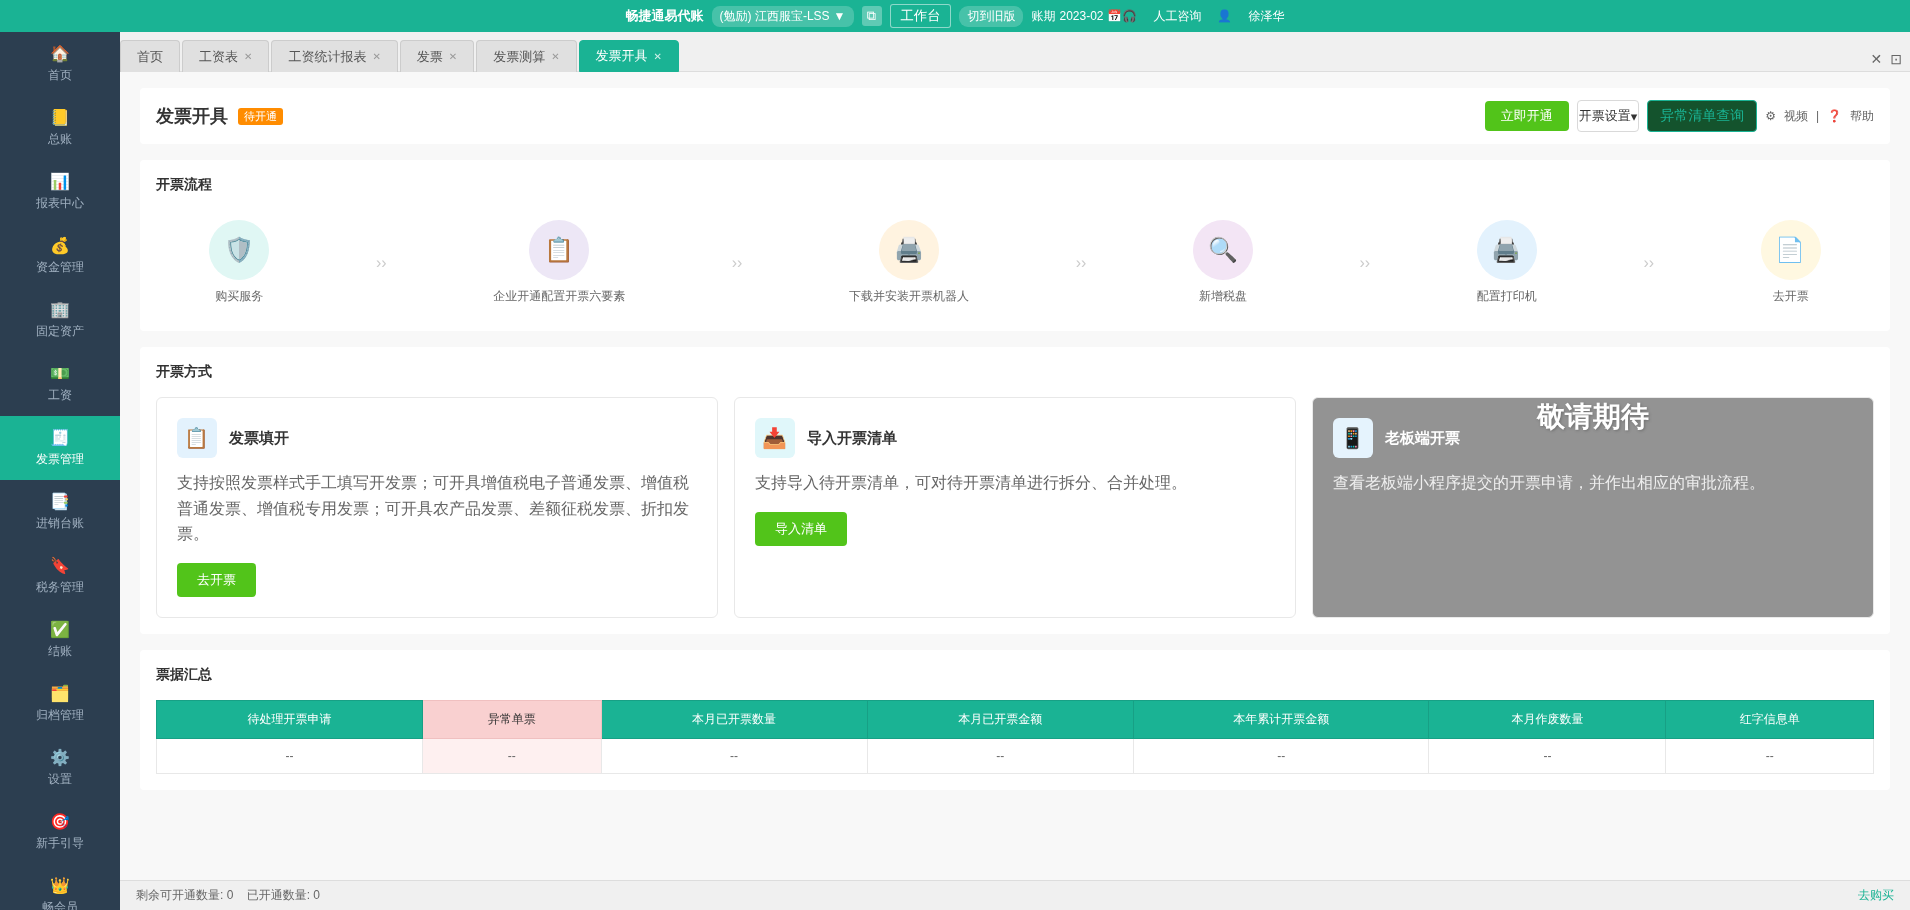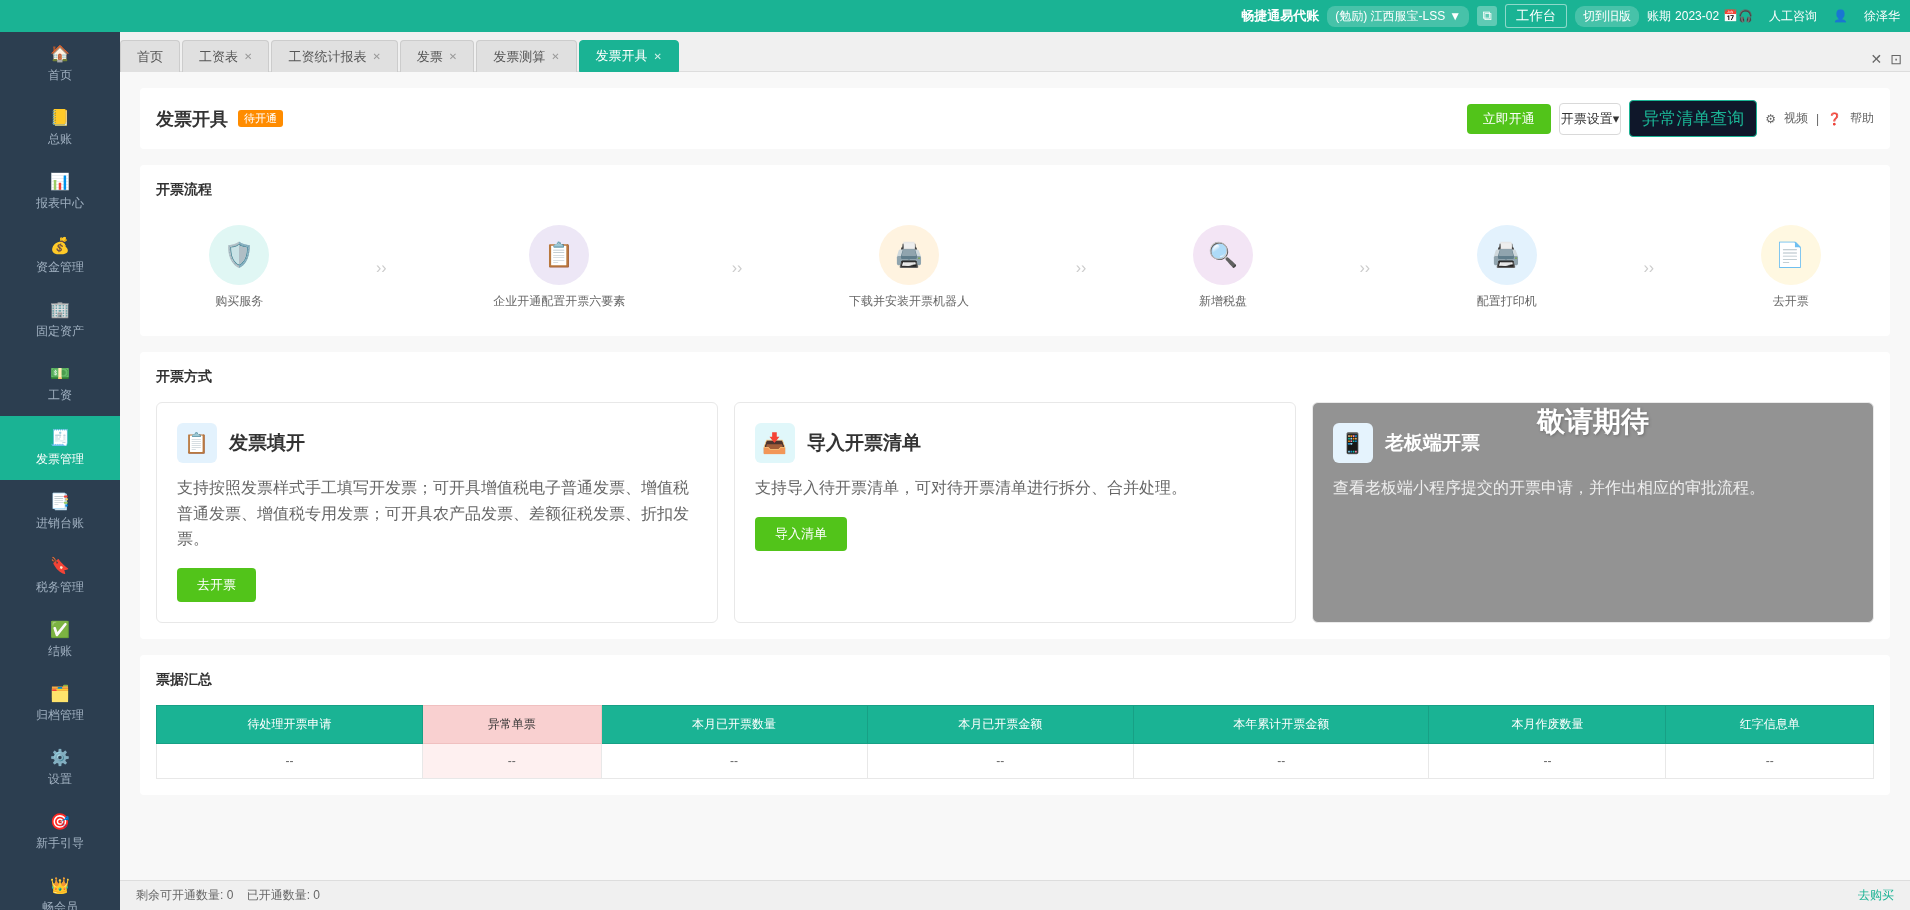--- a/index.html
+++ b/index.html
@@ -1,19 +1,19 @@
 <!DOCTYPE html>
 <html><head>
   <meta charset="utf-8">
   <style>
     * { box-sizing: border-box; margin: 0; padding: 0; }
     body { font-family: 'Microsoft YaHei', Arial, sans-serif; font-size: 12px; background: #f5f5f5; overflow: hidden; width: 1910px; height: 910px; display: flex; flex-direction: column; }
 
     
-    .top-bar { height: 32px; background: #1ab394; display: flex; align-items: center; justify-content: flex-end; padding: 0 10px; flex-shrink: 0; }
+    .top-bar { height: 32px; background: #1ab394; display: flex; align-items: center; justify-content: center; padding: 0 10px; flex-shrink: 0; }
     .top-bar-left { display: flex; align-items: center; gap: 8px; color: white; font-size: 13px; }
     .top-bar-logo { color: white; font-size: 13px; font-weight: bold; }
     .company-selector { background: rgba(255,255,255,0.2); border: none; color: white; padding: 2px 8px; border-radius: 8px; display: flex; align-items: center; gap: 4px; cursor: pointer; font-size: 12px; }
     .top-bar-right { display: flex; align-items: center; gap: 12px; color: white; font-size: 12px; }
     .workbench-btn { background: #1ab394; border: 1px solid rgba(255,255,255,0.5); color: white; padding: 2px 10px; border-radius: 3px; cursor: pointer; }
     .switch-btn { background: rgba(255,255,255,0.2); border: none; color: white; padding: 2px 8px; border-radius: 9px; cursor: pointer; font-size: 12px; }
     .period-info { color: white; font-size: 12px; display: flex; align-items: center; gap: 4px; }
     .top-bar-actions { display: flex; align-items: center; gap: 16px; }
     .icon-copy { width: 20px; height: 20px; background: rgba(255,255,255,0.3); border-radius: 3px; display: inline-flex; align-items: center; justify-content: center; cursor: pointer; }
 
@@ -43,21 +43,21 @@
     .page-content { flex: 1; padding: 16px 20px; overflow-y: auto; background: #f8f8f8; }
 
     
     .page-header { display: flex; align-items: center; justify-content: space-between; margin-bottom: 16px; background: white; padding: 12px 16px; border-radius: 4px; }
     .page-title-area { display: flex; align-items: center; gap: 10px; }
     .page-title { font-size: 18px; font-weight: bold; color: #333; }
     .status-badge { background: #ff8c00; color: white; font-size: 11px; padding: 1px 6px; border-radius: 3px; }
     .page-actions { display: flex; align-items: center; gap: 8px; }
     .btn-primary { background: #52c41a; color: white; border: none; padding: 6px 16px; border-radius: 4px; cursor: pointer; font-size: 13px; }
     .btn-default { background: white; color: #333; border: 1px solid #d9d9d9; padding: 6px 1px; border-radius: 4px; cursor: pointer; font-size: 13px; display: flex; align-items: center; }
-    .btn-outline { background: #0f172a; color: #1ab394; border: 1px solid #1ab394; padding: 6px 12px; border-radius: 4px; cursor: pointer; font-size: 17px; }
+    .btn-outline { background: #14532d; color: #1ab394; border: 1px solid #1ab394; padding: 6px 12px; border-radius: 4px; cursor: pointer; font-size: 14px; }
     .help-area { display: flex; align-items: center; gap: 8px; font-size: 12px; color: #666; }
 
     
     .section { background: white; border-radius: 4px; padding: 16px; margin-bottom: 16px; }
     .section-title { font-size: 14px; font-weight: bold; color: #333; margin-bottom: 16px; }
 
     
     .flow-steps { display: flex; align-items: center; justify-content: space-around; padding: 10px 0; }
     .flow-step { display: flex; flex-direction: column; align-items: center; gap: 8px; }
     .flow-step-icon { width: 60px; height: 60px; border-radius: 50%; display: flex; align-items: center; justify-content: center; font-size: 24px; }
@@ -71,21 +71,21 @@
     .flow-arrow { color: #ccc; font-size: 16px; }
 
     
     .method-cards { display: grid; grid-template-columns: 1fr 1fr 1fr; gap: 16px; }
     .method-card { border: 1px solid #e8e8e8; border-radius: 6px; padding: 20px; position: relative; background: white; }
     .method-card.disabled { background: #888; opacity: 0.9; }
     .method-card-header { display: flex; align-items: center; gap: 12px; margin-bottom: 12px; }
     .method-card-icon { width: 40px; height: 40px; background: #e3f2fd; border-radius: 6px; display: flex; align-items: center; justify-content: center; font-size: 20px; }
     .method-card-icon.blue { background: #e3f2fd; }
     .method-card-icon.cyan { background: #e0f7fa; }
-    .method-card-title { font-size: 19px; font-weight: bold; color: #333; }
+    .method-card-title { font-size: 15px; font-weight: bold; color: #333; }
     .method-card.disabled .method-card-title { color: white; }
     .method-card-desc { font-size: 16px; color: #666; line-height: 1.6; margin-bottom: 16px; }
     .method-card.disabled .method-card-desc { color: rgba(255,255,255,0.85); }
     .btn-green { background: #52c41a; color: white; border: none; padding: 8px 20px; border-radius: 4px; cursor: pointer; font-size: 13px; }
     .disabled-overlay { position: absolute; inset: 0; display: flex; align-items: flex-start; justify-content: center; }
     .coming-soon-text { font-size: 28px; font-weight: bold; color: white; text-shadow: 1px 1px 3px rgba(0,0,0,0.3); }
 
     
     .summary-table { width: 100%; border-collapse: collapse; }
     .summary-table th { background: #1ab394; color: white; padding: 10px 12px; text-align: center; font-size: 12px; font-weight: normal; border: 1px solid #17a085; font-family: Liberation Serif, serif; }

